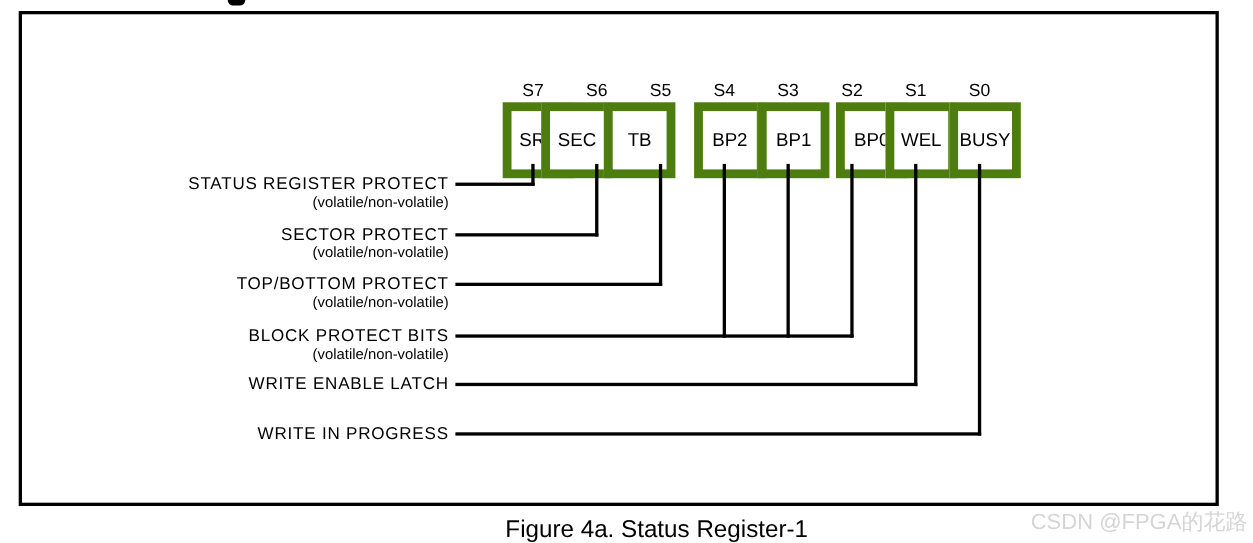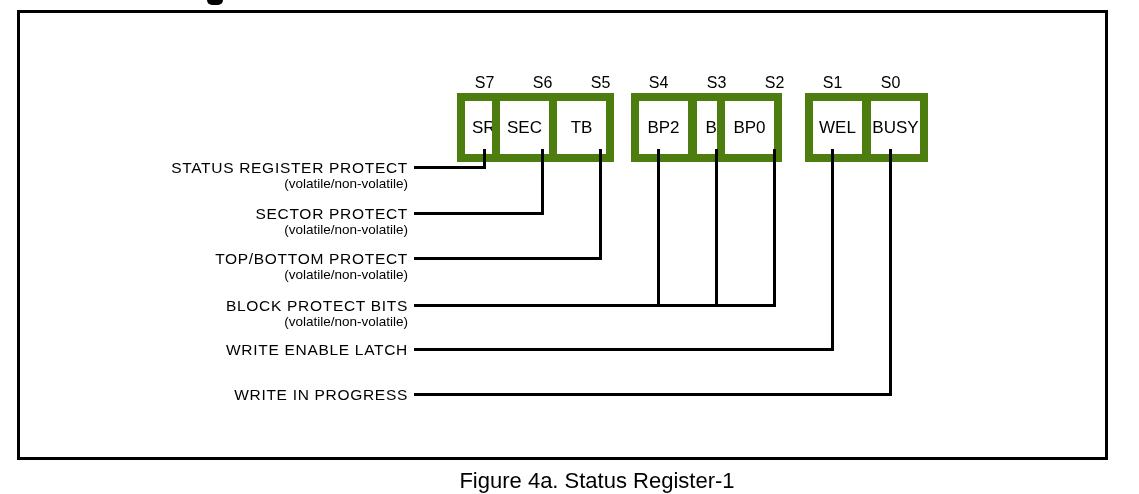--- a/index.html
+++ b/index.html
@@ -63,21 +63,21 @@
       </div>
       <div class="bit-pos" style="left: 629.5px;">S4</div>
       <div class="bit-box" style="left: 631px;">
         <span class="bit-name">BP2</span>
       </div>
       <div class="bit-pos" style="left: 687.5px;">S3</div>
       <div class="bit-box" style="left: 689px;">
         <span class="bit-name">BP1</span>
       </div>
       <div class="bit-pos" style="left: 745.5px;">S2</div>
-      <div class="bit-box" style="left: 717px;">
+      <div class="bit-box" style="left: 760px;">
         <span class="bit-name">BP0</span>
       </div>
       <div class="bit-pos" style="left: 803.5px;">S1</div>
       <div class="bit-box" style="left: 805px;">
         <span class="bit-name">WEL</span>
       </div>
       <div class="bit-pos" style="left: 861.5px;">S0</div>
       <div class="bit-box" style="left: 863px;">
         <span class="bit-name">BUSY</span>
       </div>
@@ -100,13 +100,14 @@
       <div class="ann-label" style="top: 298px;">BLOCK PROTECT BITS</div>
       <div class="ann-sub" style="top: 315px;">(volatile/non-volatile)</div>
       <div class="vline" style="left: 831px; top: 149px; height: 202px; background: rgb(0, 0, 0);"></div>
       <div class="hline" style="left: 414px; top: 348px; width: 420px; background: rgb(0, 0, 0);"></div>
       <div class="ann-label" style="top: 342px;">WRITE ENABLE LATCH</div>
       <div class="vline" style="left: 889px; top: 149px; height: 247px; background: rgb(0, 0, 0);"></div>
       <div class="hline" style="left: 414px; top: 393px; width: 478px; background: rgb(0, 0, 0);"></div>
       <div class="ann-label" style="top: 387px;">WRITE IN PROGRESS</div>
     </div>
   <div class="caption">Figure 4a. Status Register-1</div>
+  <div class="watermark" style="color: rgb(213, 213, 213);">CSDN @FPGA的花路</div>
 </div>
 
 </body></html>

